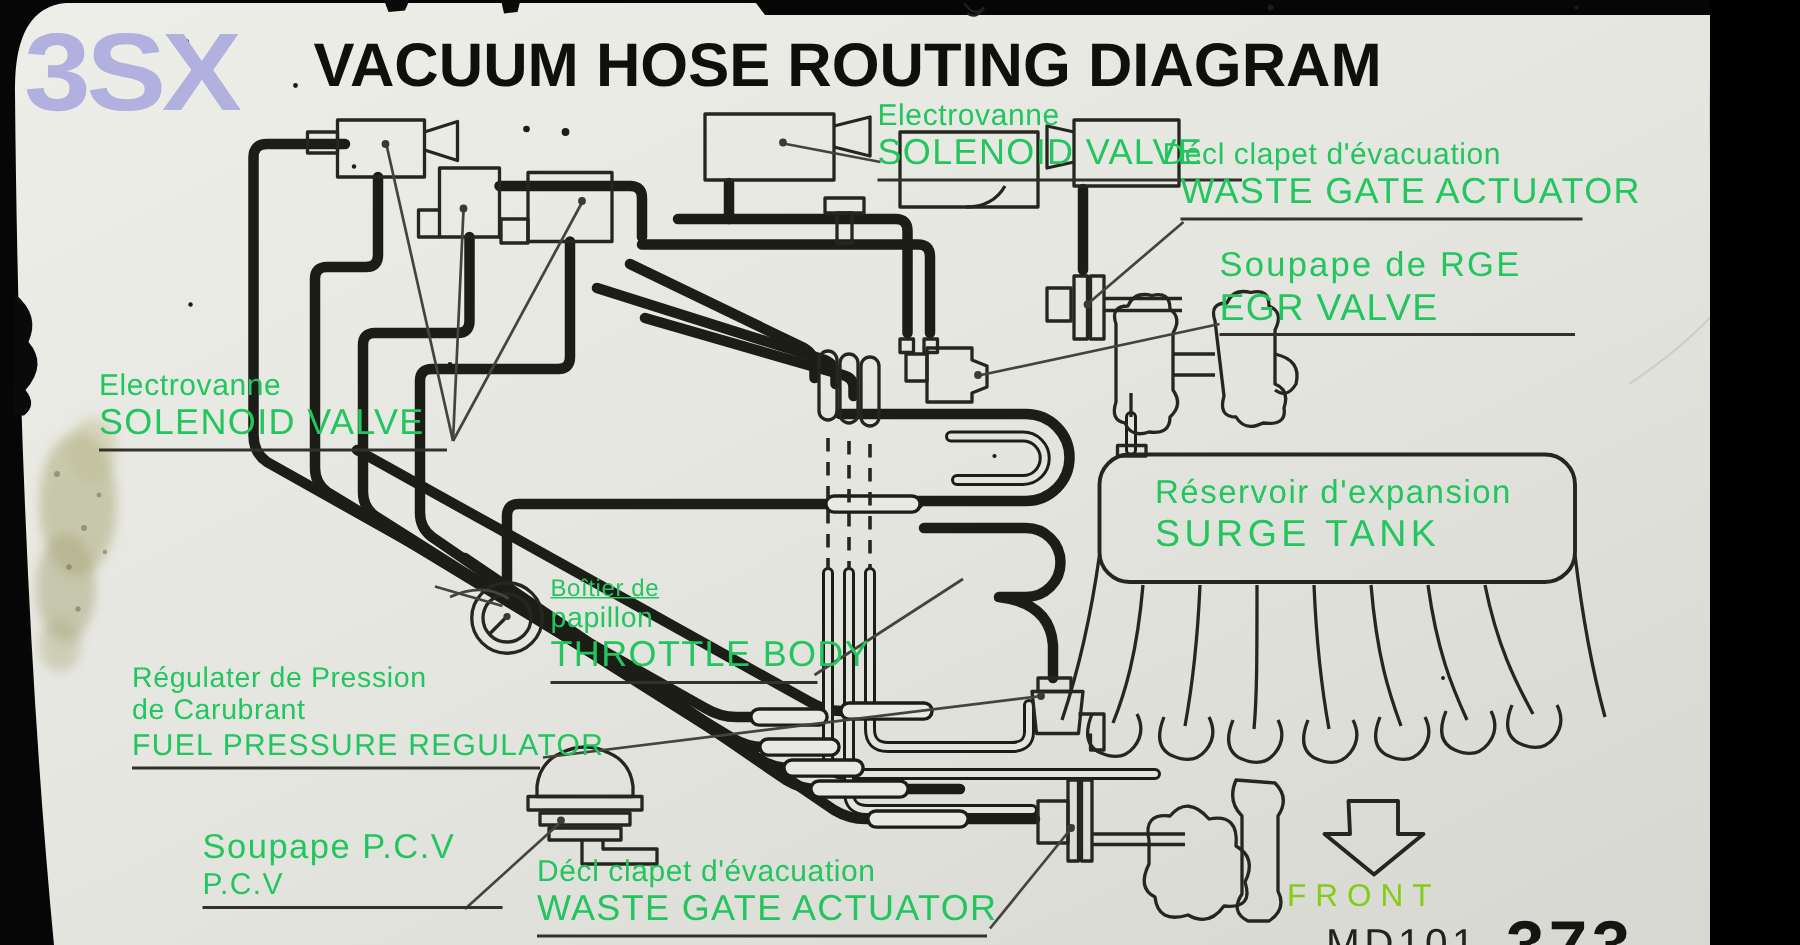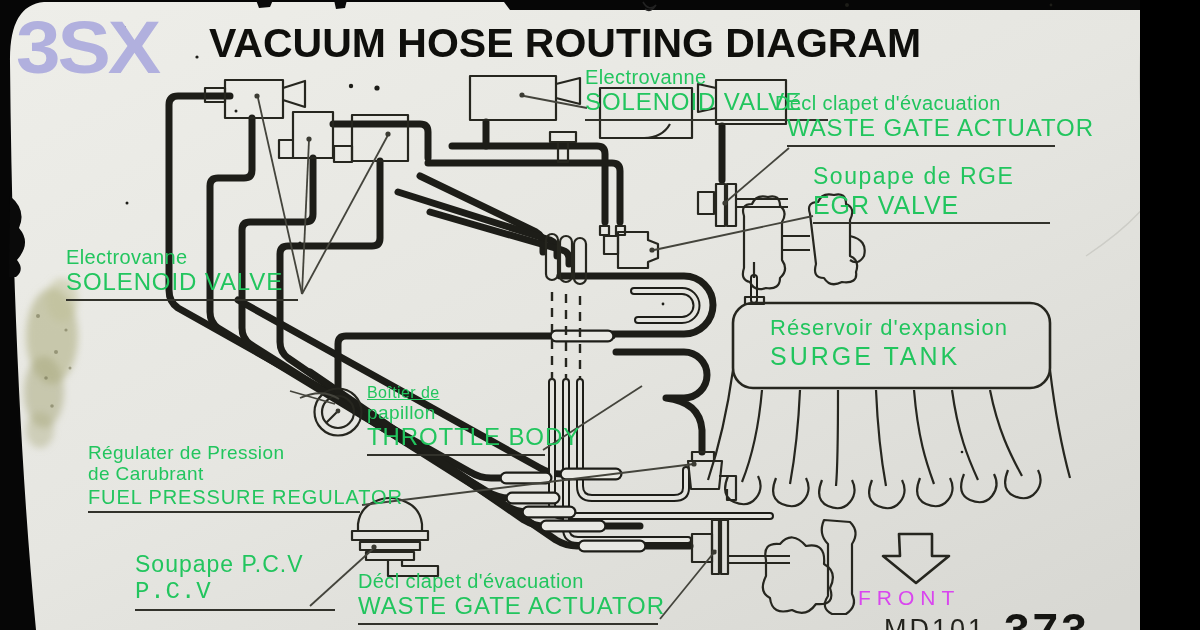--- a/index.html
+++ b/index.html
@@ -7,21 +7,21 @@
         font-family:"Liberation Sans",sans-serif;}
   .art{position:absolute;left:0;top:0;}
   .logo{position:absolute;left:16px;top:6px;font-size:80px;font-weight:800;letter-spacing:-3px;
         color:#b1b0de;transform:scaleY(.92);transform-origin:top left;}
   .title{position:absolute;left:209px;top:20px;font-size:41px;font-weight:bold;color:#0f0f0c;
          letter-spacing:0px;white-space:nowrap;}
   .lbl{position:absolute;color:#22c55e;line-height:1.12;white-space:nowrap;}
   .fr{display:block;font-size:20px;letter-spacing:.4px;}
   .en{display:inline-block;font-size:24px;letter-spacing:.9px;border-bottom:2.2px solid #32322b;
       padding-bottom:3px;margin-top:1px;}
-  .front{position:absolute;left:858px;top:586px;font-size:21px;letter-spacing:6px;color:#d946ef;}
+  .front{position:absolute;left:858px;top:586px;font-size:21px;letter-spacing:6px;color:#84cc16;}
   .pn-small{position:absolute;left:884px;top:614px;font-size:27px;letter-spacing:3px;color:#23231d;}
   .pn-big{position:absolute;left:1004px;top:603px;font-size:46px;font-weight:600;letter-spacing:3px;color:#15151२;color:#151512;}
 </style>
 </head>
 <body>
 
 <div class="page">
 
 <svg class="art" width="1200" height="630" viewBox="0 0 1200 630">
   <defs>
@@ -314,21 +314,21 @@
 </div>
 
 <div class="lbl" style="left:88px;top:442px;">
   <span class="fr" style="font-size:19px;">Régulater de Pression</span>
   <span class="fr" style="font-size:19px;">de Carubrant</span>
   <span class="en" style="font-size:20px;width:272px;">FUEL PRESSURE REGULATOR</span>
 </div>
 
 <div class="lbl" style="left:112px;top:552px;margin-left:23px;">
   <span class="fr" style="font-size:23px;letter-spacing:1px;">Soupape P.C.V</span>
-  <span class="en" style="font-size:24px;width:200px;font-family:Liberation Mono, monospace;">P.C.V</span>
+  <span class="en" style="font-size:20px;width:200px;">P.C.V</span>
 </div>
 
 <div class="lbl" style="left:358px;top:570px;">
   <span class="fr">Décl clapet d'évacuation</span>
   <span class="en" style="width:300px;">WASTE GATE ACTUATOR</span>
 </div>
 
 <div class="front">FRONT</div>
 <div class="pn-small">MD101</div>
 <div class="pn-big">373</div>

